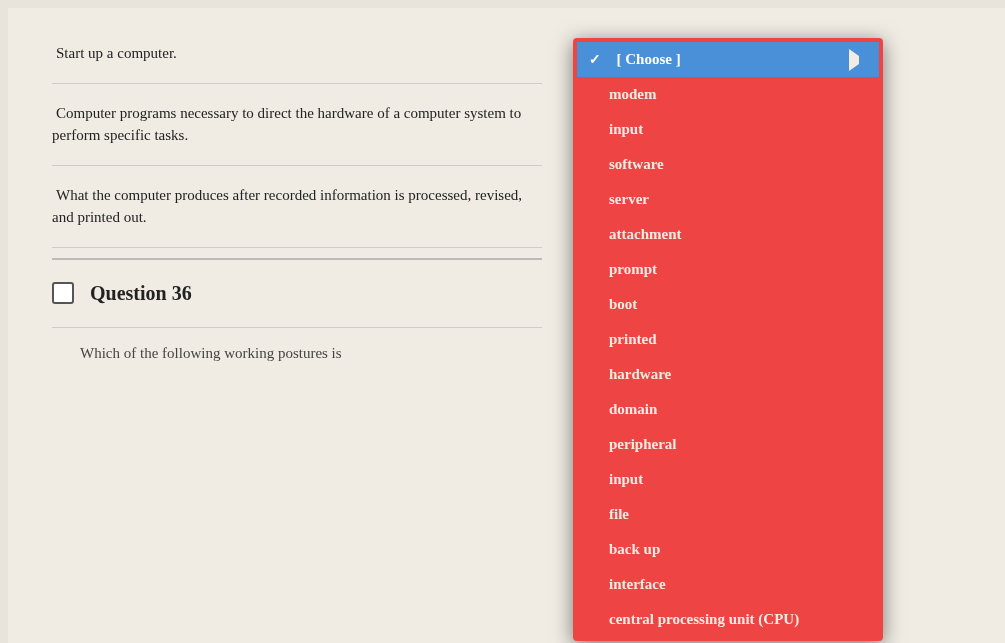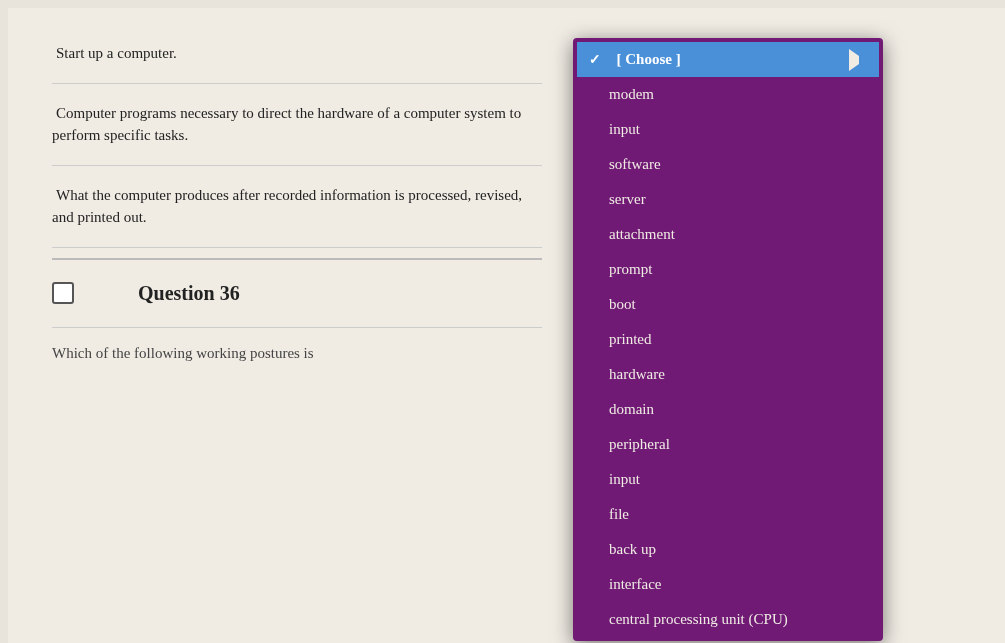--- a/index.html
+++ b/index.html
@@ -60,50 +60,51 @@
       border-radius: 3px;
       margin-right: 12px;
       flex-shrink: 0;
       background: white;
     }
 
     .question-36-label {
       font-size: 20px;
       font-weight: bold;
       color: #222;
-      margin-left: 48px;
     }
 
     .question-36-sub {
       font-size: 15px;
       color: #444;
       padding: 14px 0;
       line-height: 1.5;
+      margin-left: 28px;
     }
 
     
     .dropdown-overlay {
       position: absolute;
       top: 30px;
       left: 565px;
       width: 310px;
-      background: #701a75;
+      background: #ef4444;
       border-radius: 4px;
       box-shadow: 0 4px 20px rgba(0,0,0,0.5);
       z-index: 100;
       overflow: hidden;
     }
 
     .dropdown-item {
       padding: 9px 20px 9px 28px;
       font-size: 15px;
       color: #f0ece4;
       cursor: pointer;
       white-space: nowrap;
       position: relative;
+      font-weight: bold;
     }
 
     .dropdown-item.selected {
       background: #4a90d9;
       color: white;
       padding-left: 12px;
       font-weight: 600;
     }
 
     .dropdown-item.selected::before {

